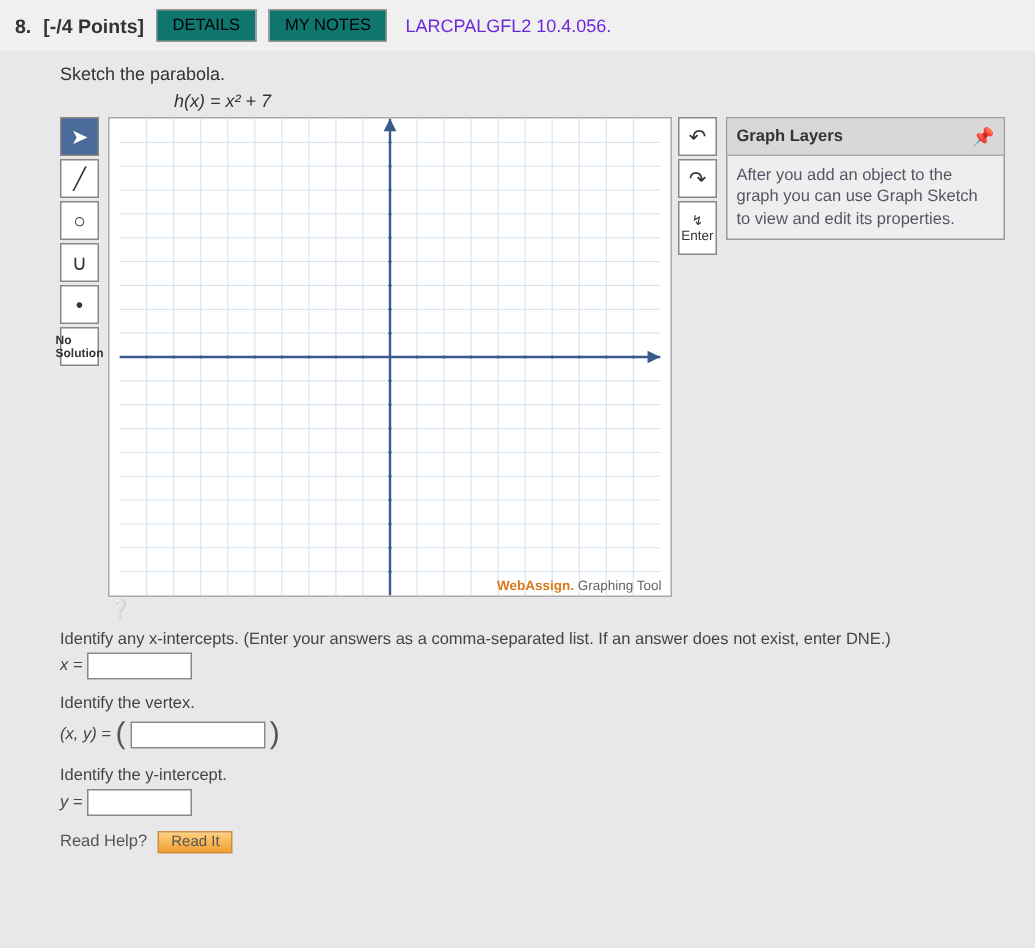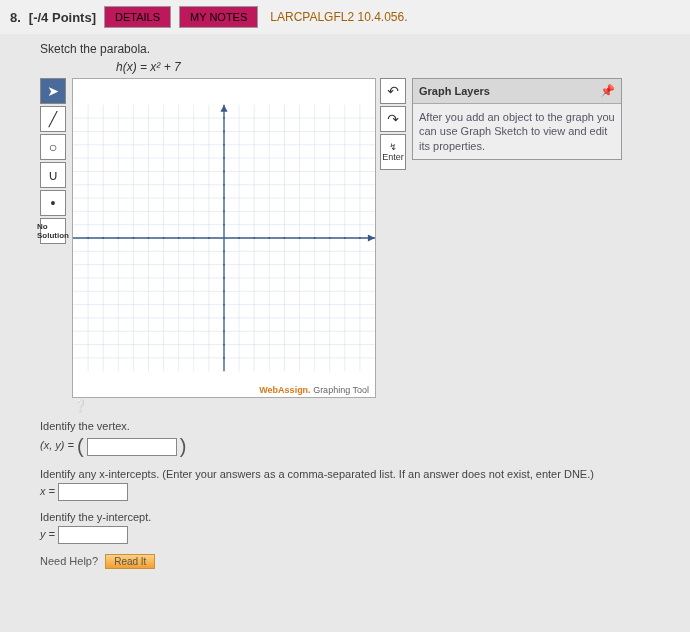--- a/index.html
+++ b/index.html
@@ -18,29 +18,29 @@
       gap: 8px;
       padding: 6px 10px;
       background: #f0f0f0;
     }
     .points {
       font-weight: bold;
       font-size: 13px;
     }
     .btn {
       border: 1px solid #999;
-      background: #be185d;
+      background: #0f766e;
       padding: 4px 10px;
       font-size: 11px;
       cursor: pointer;
       font-family: inherit;
     }
     .ref {
       font-size: 12px;
-      color: #a16207;
+      color: #6d28d9;
       margin-left: 4px;
     }
     .content {
       padding: 8px 20px 8px 40px;
     }
     .instruction {
       font-size: 12px;
       margin-bottom: 4px;
     }
     .equation {
@@ -71,21 +71,21 @@
       cursor: pointer;
       font-size: 14px;
     }
     .tool.active {
       background: #4a6a9a;
       color: #fff;
     }
     .tool.small-text { font-size: 8px; font-weight: bold; }
     .graph-container {
       position: relative;
-      width: 304px;
+      width: 376px;
       height: 320px;
       border: 1px solid #aaa;
       background: #fff;
     }
     .grid-svg {
       width: 100%;
       height: 100%;
     }
     .graph-footer {
       position: absolute;
@@ -95,21 +95,21 @@
       color: #666;
     }
     .graph-footer .wa { color: #d97a1a; font-weight: bold; }
     .right-toolbar {
       display: flex;
       flex-direction: column;
       gap: 2px;
       width: 26px;
     }
     .layers-panel {
-      width: 210px;
+      width: 186px;
       border: 1px solid #999;
       background: #eee;
       margin-left: 2px;
       font-size: 11px;
     }
     .layers-header {
       background: #d8d8d8;
       padding: 5px 6px;
       font-weight: bold;
       display: flex;
@@ -307,37 +307,37 @@
       <div class="layers-header">
         <span>Graph Layers</span>
         <span class="pin-icon">📌</span>
       </div>
       <div class="layers-body">After you add an object to the graph you can use Graph Sketch to view and edit its properties.</div>
     </div>
   </div>
 
   <div class="answers">
     <div class="answer-row">
+      <div class="answer-label">Identify any x-intercepts. (Enter your answers as a comma-separated list. If an answer does not exist, enter DNE.)</div>
+      <span class="var">x =</span>
+      <input class="inline-input" style="">
+    </div>
+
+    <div class="answer-row">
       <div class="answer-label">Identify the vertex.</div>
       <span class="var">(x, y) = </span>
       <span class="paren">(</span>
       <input class="inline-input" style="width: 90px;">
       <span class="paren">)</span>
     </div>
 
     <div class="answer-row">
-      <div class="answer-label">Identify any x-intercepts. (Enter your answers as a comma-separated list. If an answer does not exist, enter DNE.)</div>
-      <span class="var">x =</span>
-      <input class="inline-input" style="">
-    </div>
-
-    <div class="answer-row">
       <div class="answer-label">Identify the y-intercept.</div>
       <span class="var">y =</span>
       <input class="inline-input" style="">
     </div>
 
     <div class="need-help">
-      <span>Need Help?</span>
+      <span>Read Help?</span>
       <span class="read-btn">Read It</span>
     </div>
   </div>
 </div>
 
 </body></html>

